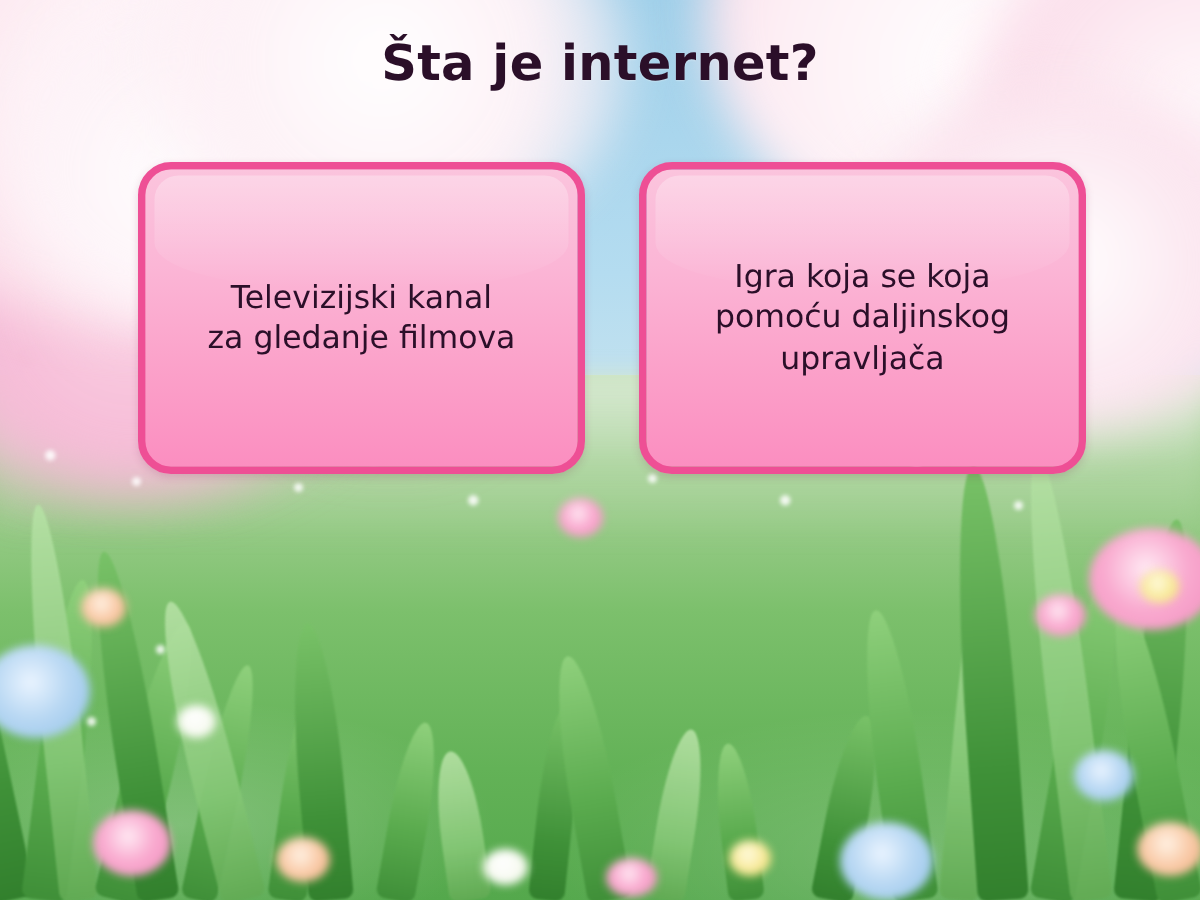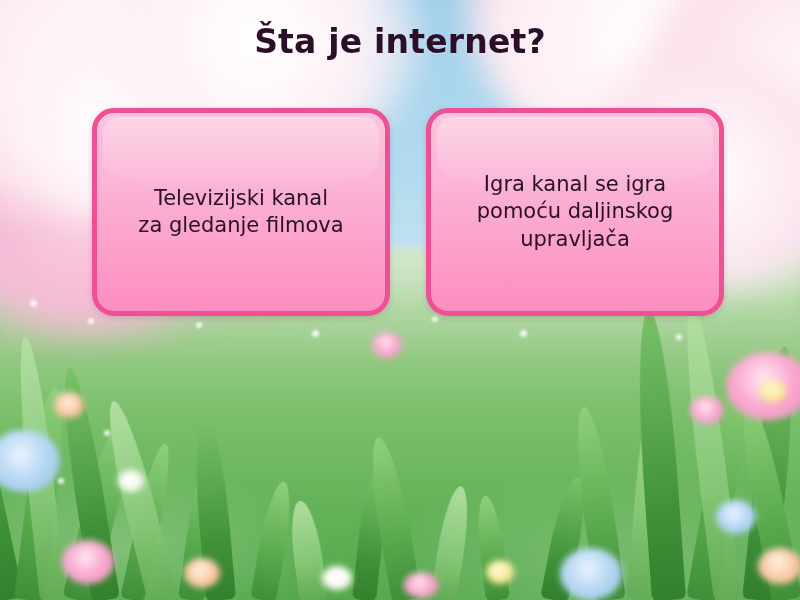--- a/index.html
+++ b/index.html
@@ -278,19 +278,19 @@
   <div id="grid">
 
     <div class="card">
       <div class="card-text">Televizijski kanal
 za gledanje filmova</div>
     </div>
 
 
 
     <div class="card">
-      <div class="card-text">Igra kanal se igra
+      <div class="card-text">Igra koja se koja
 pomoću daljinskog
 upravljača</div>
     </div>
 
   </div>
 </div>
 
 </body></html>

